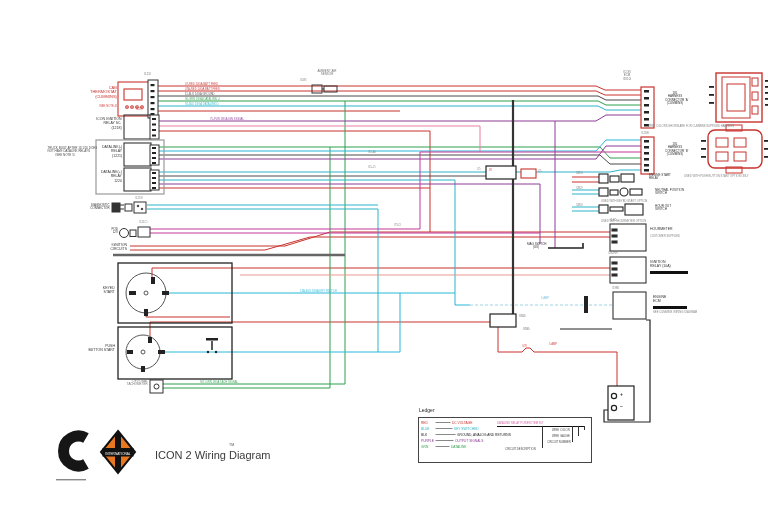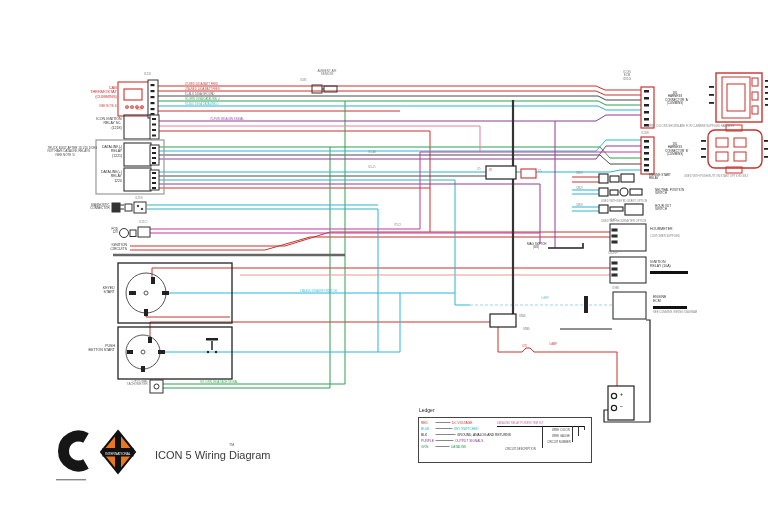--- a/index.html
+++ b/index.html
@@ -500,15 +500,15 @@
 <div class="cl" style="left:584px;top:426px;height:4px"></div>
 <div class="cl" style="left:578px;top:426px;height:10px"></div>
 <div class="cl" style="left:572px;top:426px;height:16px"></div>
 <div class="cl" style="left:542px;top:426px;height:22px"></div>
 <div class="lab s26" style="left:552px;top:428px">WIRE COLOR</div>
 <div class="lab s26" style="left:552px;top:434px">WIRE GAUGE</div>
 <div class="lab s26" style="left:547px;top:440px">CIRCUIT NUMBER</div>
 <div class="lab s26" style="left:505px;top:447px">CIRCUIT DESCRIPTION</div>
 
 <div class="lab s35" style="left:229px;top:443px;color:#555">TM</div>
-<div id="title">ICON 5 Wiring Diagram</div>
+<div id="title">ICON 2 Wiring Diagram</div>
 
 </div>
 
 </body></html>

